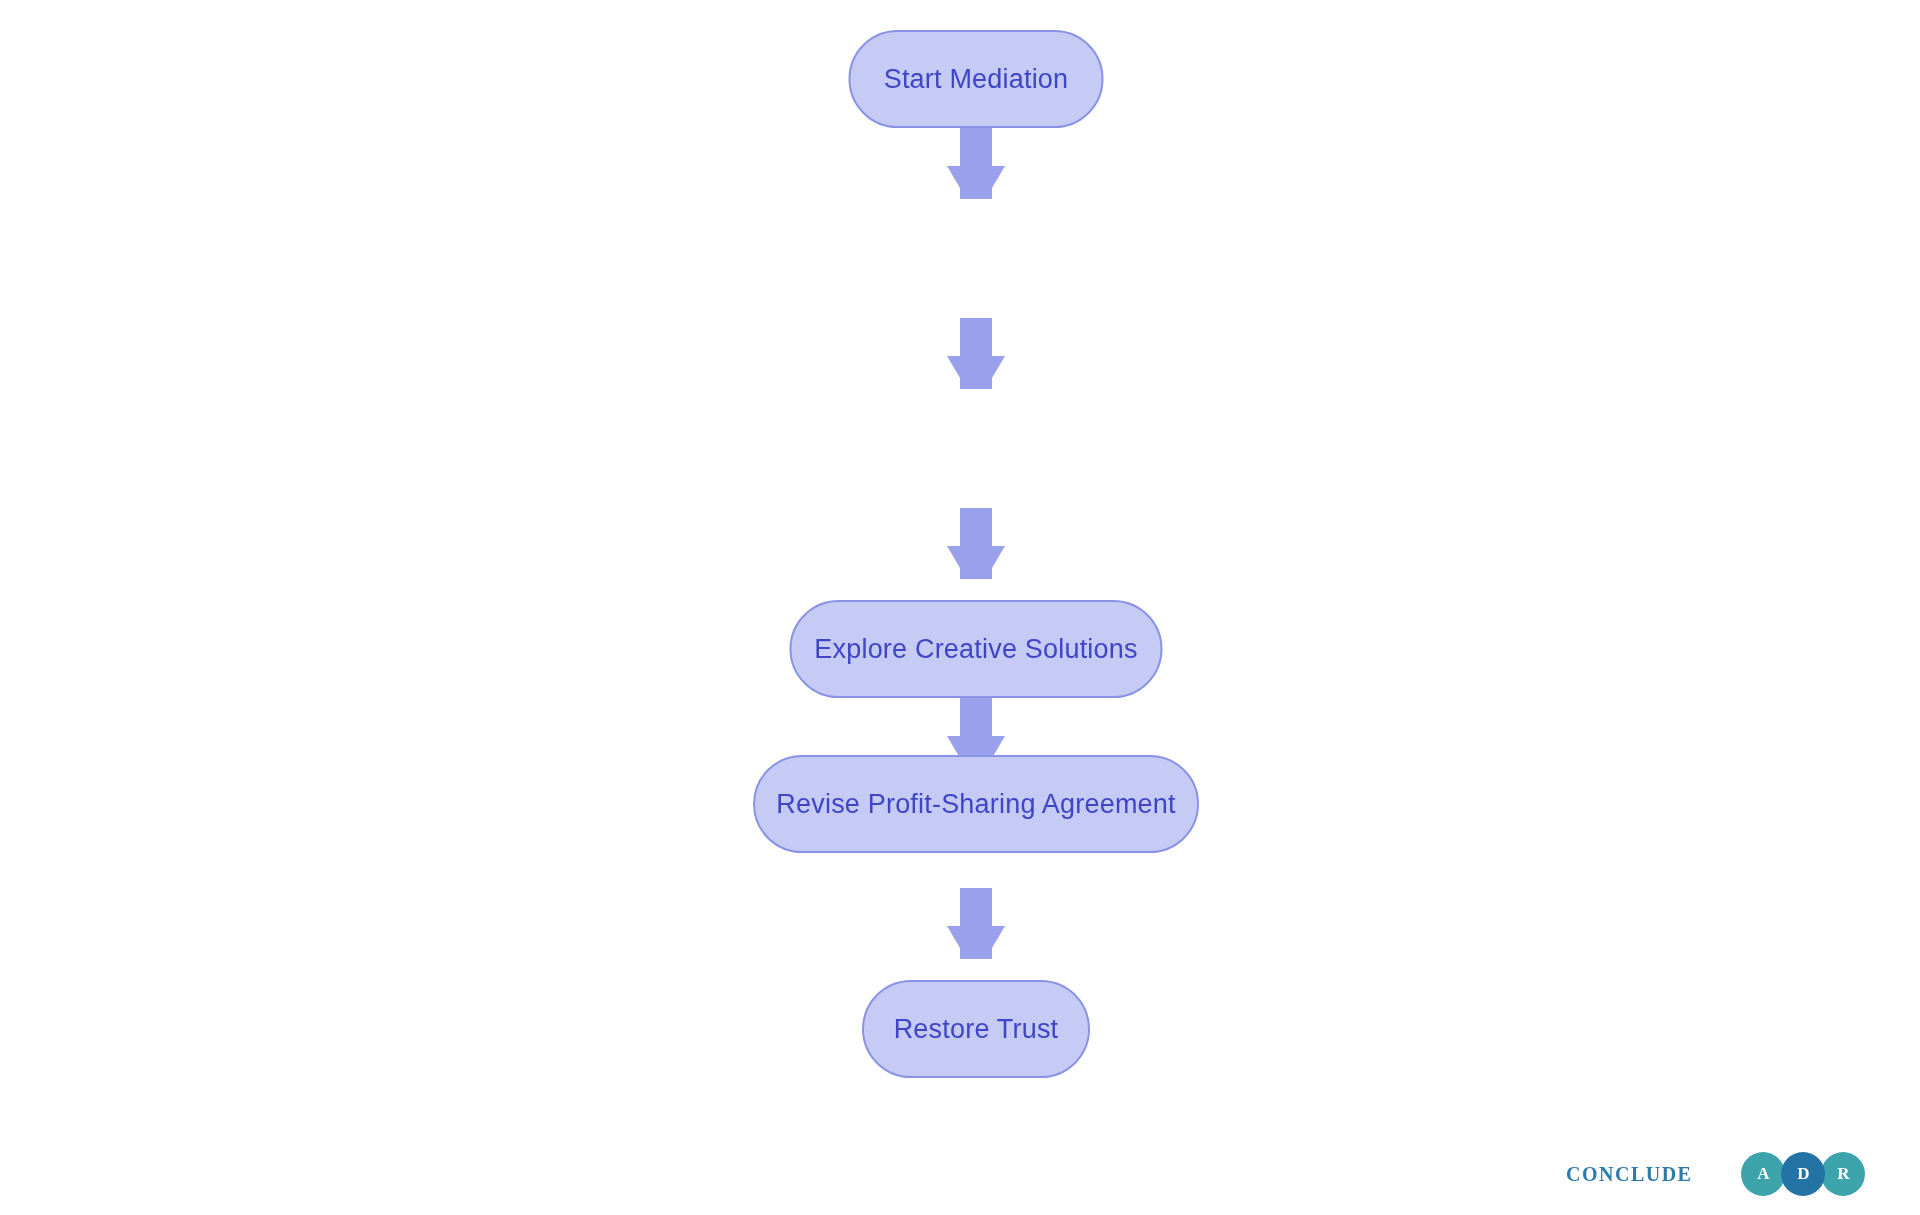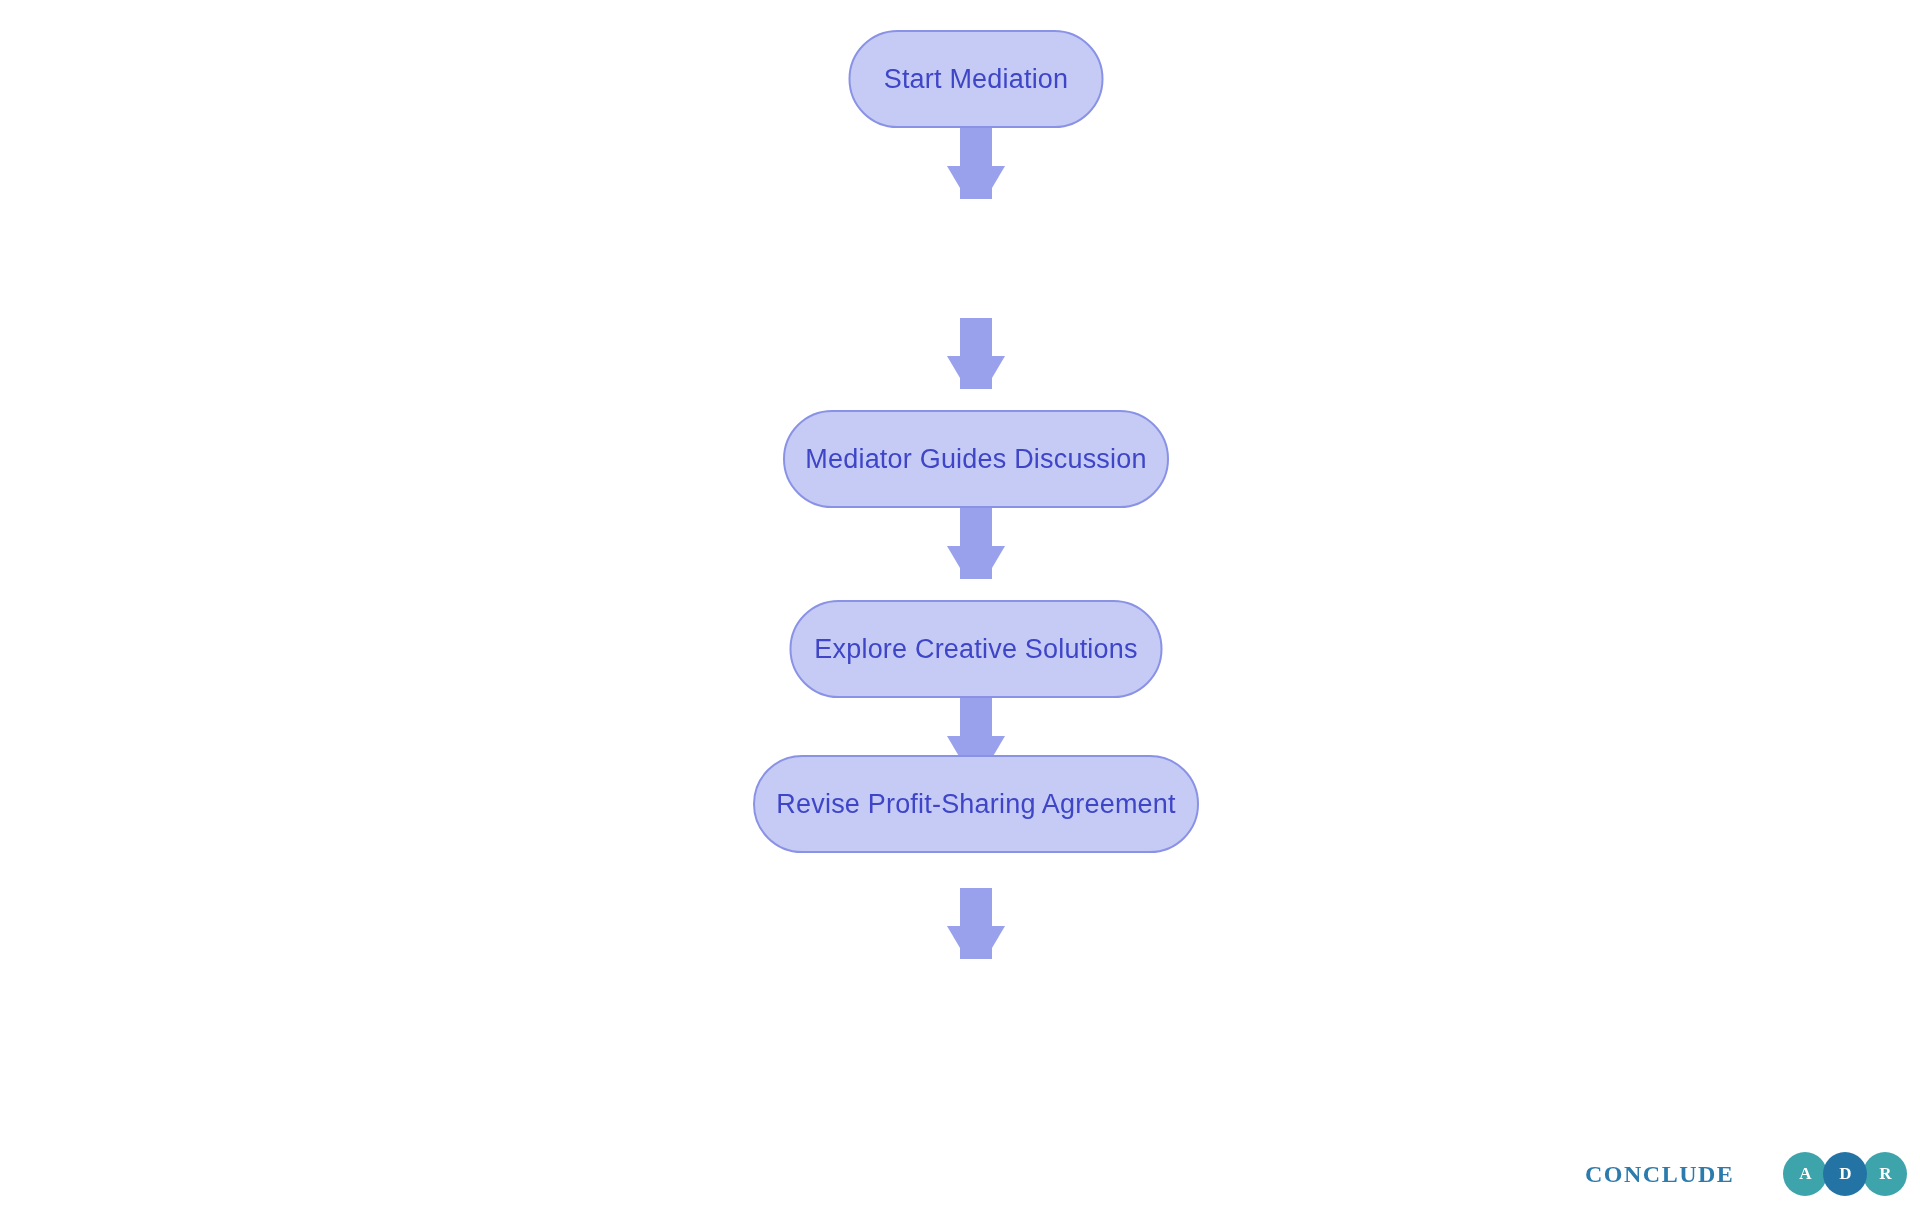--- a/index.html
+++ b/index.html
@@ -84,24 +84,23 @@
     position: absolute;
     left: 1518px;
     top: 1130px;
     height: 56px;
     display: flex;
     align-items: center;
   }
   .wordmark {
     font-family: "Liberation Serif", serif;
     font-weight: bold;
-    font-size: 24px;
+    font-size: 20px;
     letter-spacing: 1.5px;
     color: var(--wordmark);
-    margin-left: 19px;
   }
   .badges { display: flex; align-items: center; margin-left: 17px; }
   .badge {
     width: 44px;
     height: 44px;
     border-radius: 50%;
     display: flex;
     align-items: center;
     justify-content: center;
     color: var(--badge-letter);
@@ -127,23 +126,20 @@
     <div class="shaft"></div>
     <div class="head"></div>
   </div>
 
 
   <div class="arrow a2">
     <div class="shaft"></div>
     <div class="head"></div>
   </div>
 
-  <div class="node n3">
-    <span>Mediator Guides Discussion</span>
-  </div>
 
   <div class="arrow a3">
     <div class="shaft"></div>
     <div class="head"></div>
   </div>
 
   <div class="node n4">
     <span>Explore Creative Solutions</span>
   </div>
 
@@ -154,20 +150,23 @@
 
   <div class="node n5">
     <span>Revise Profit-Sharing Agreement</span>
   </div>
 
   <div class="arrow a5">
     <div class="shaft"></div>
     <div class="head"></div>
   </div>
 
+  <div class="node n6">
+    <span>Restore Trust</span>
+  </div>
 
   <div class="logo">
     <span class="wordmark">CONCLUDE</span>
     <span class="badges">
       <span class="badge" style="background: rgb(62, 164, 172);">A</span>
       <span class="badge mid" style="background: rgb(36, 115, 165);">D</span>
       <span class="badge" style="background: rgb(62, 164, 172);">R</span>
     </span>
   </div>
 

